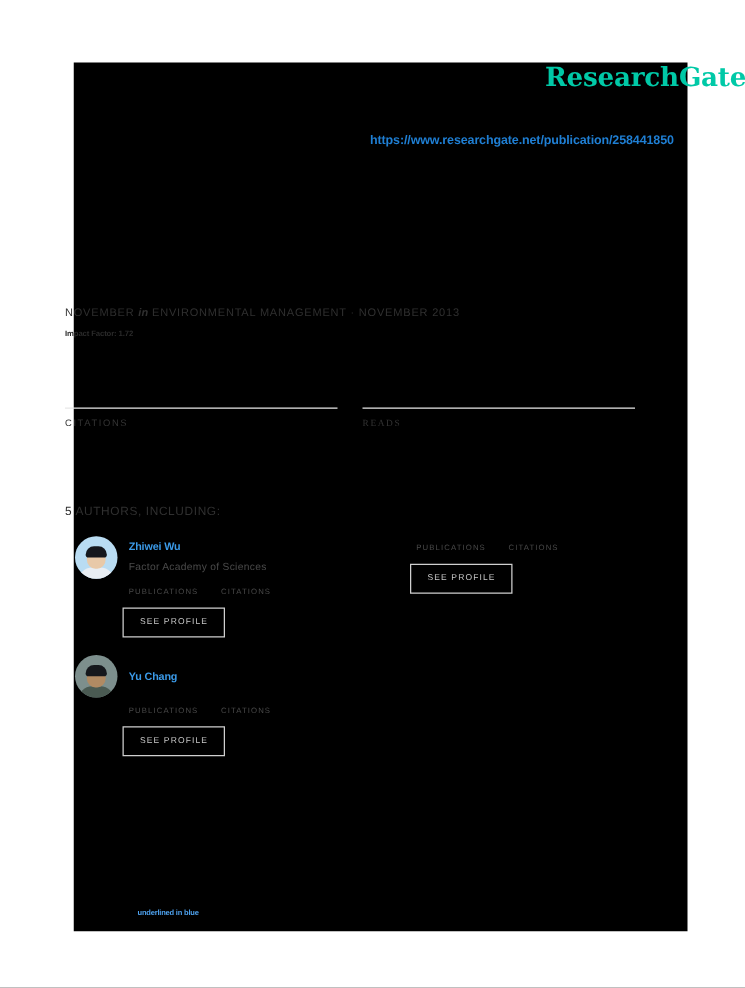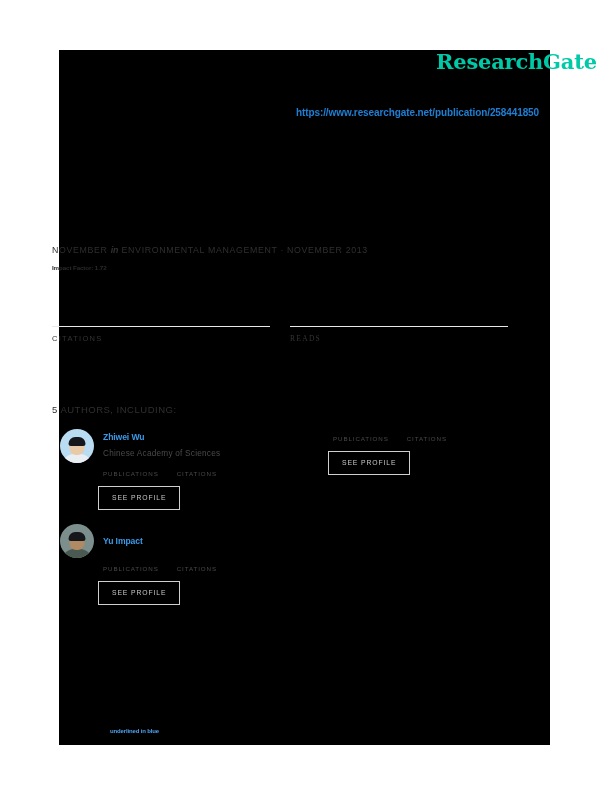--- a/index.html
+++ b/index.html
@@ -279,21 +279,21 @@
 
 <div class="author-card" id="author-0">
   <div class="author-top">
     <div class="avatar" style="background:#b9dcf2;">
       <div class="shoulders" style="background:#e9eef3;"></div>
       <div class="face" style="background:#e8c9a8;"></div>
       <div class="hair"></div>
     </div>
     <div class="author-info">
       <div class="author-name">Zhiwei Wu</div>
-      <div class="author-affil">Chinese Academy of Sciences</div>
+      <div class="author-affil">Factor Academy of Sciences</div>
     </div>
   </div>
   <div class="author-stats">
     <div class="st">
       <div class="st-num"></div>
       <div class="st-label">PUBLICATIONS</div>
     </div>
     <div class="st">
       <div class="st-num"></div>
       <div class="st-label">CITATIONS</div>
@@ -317,21 +317,21 @@
 </div>
 
 <div class="author-card" id="author-2">
   <div class="author-top">
     <div class="avatar" style="background:#7d8f8d;">
       <div class="shoulders" style="background:#4a5a52;"></div>
       <div class="face" style="background:#b08a63;"></div>
       <div class="hair"></div>
     </div>
     <div class="author-info">
-      <div class="author-name">Yu Impact</div>
+      <div class="author-name">Yu Chang</div>
     </div>
   </div>
   <div class="author-stats">
     <div class="st">
       <div class="st-num"></div>
       <div class="st-label">PUBLICATIONS</div>
     </div>
     <div class="st">
       <div class="st-num"></div>
       <div class="st-label">CITATIONS</div>

